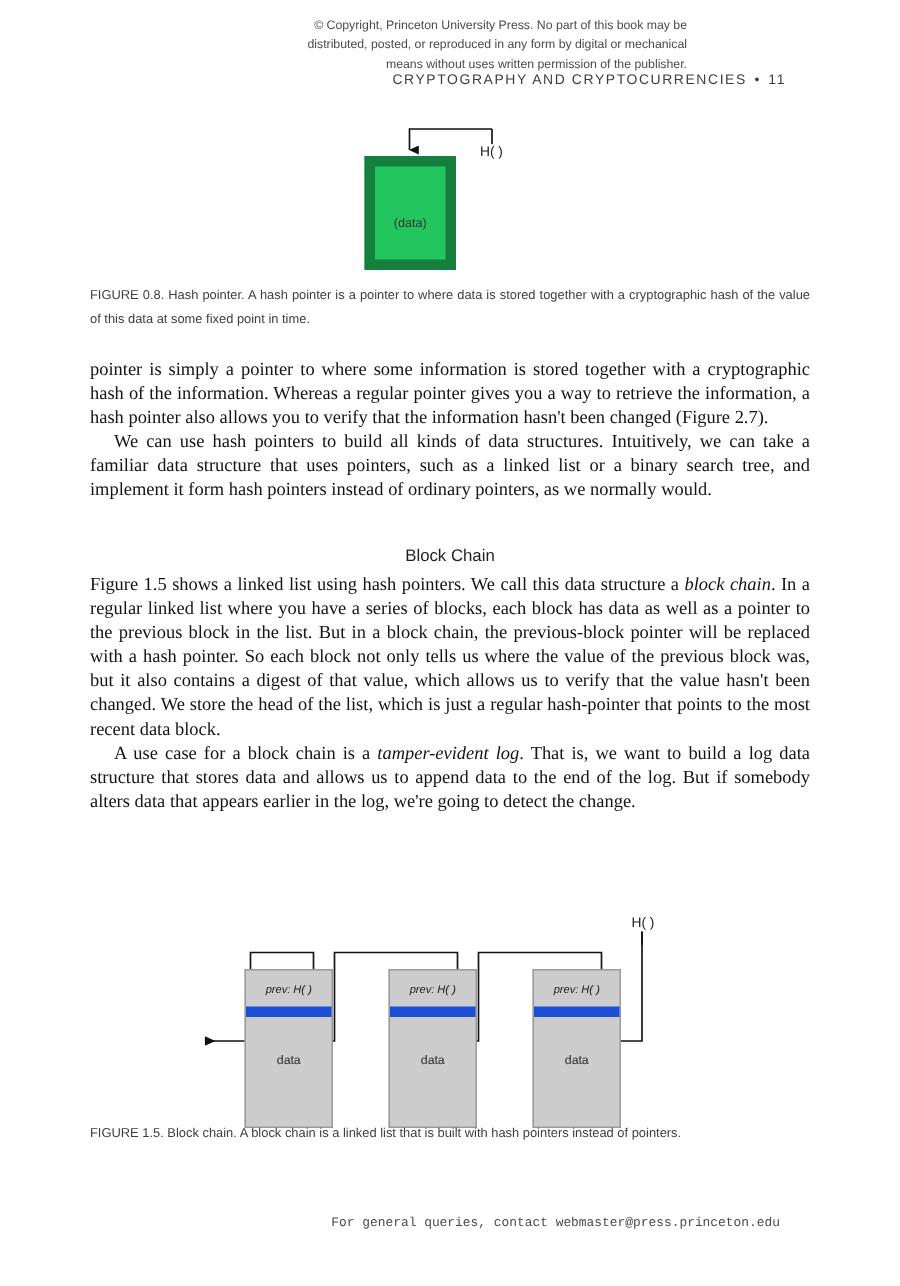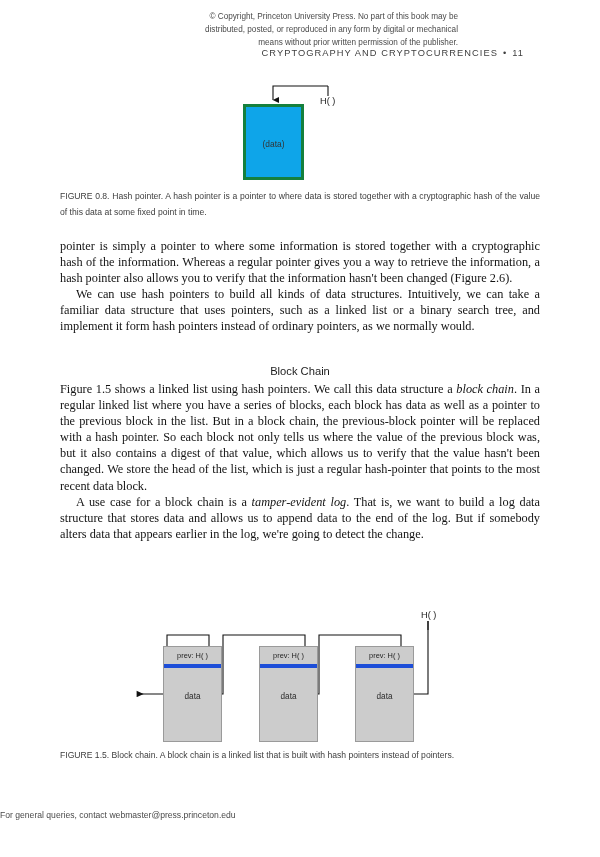--- a/index.html
+++ b/index.html
@@ -54,22 +54,22 @@
     top: 80px;
     width: 600px;
     height: 102px;
   }
   .fig14 .databox {
     position: absolute;
     left: 243px;
     top: 24px;
     width: 61px;
     height: 76px;
-    background: #0ea5e9;
-    border: 3px solid #15803d;
+    background: #22c55e;
+    border: 7px solid #15803d;
     box-sizing: border-box;
   }
   .fig14 .databox .lbl {
     position: absolute;
     left: 0;
     right: 0;
     top: 32px;
     text-align: center;
     font-family: "Liberation Sans", sans-serif;
     font-size: 8.4px;
@@ -150,30 +150,31 @@
     top: 0;
   }
   .chain-block {
     position: absolute;
     width: 59px;
     background: #cccccc;
     border: 1px solid #9a9a9a;
     box-sizing: border-box;
   }
   .chain-block .prev-cell {
-    height: 21px;
-    border-bottom: 4px solid #1d4ed8;
+    height: 31px;
+    border-bottom: 7px solid #1d4ed8;
     box-sizing: border-box;
     font-family: "Liberation Sans", sans-serif;
     font-size: 7.4px;
     color: #1d1d1d;
     display: flex;
     align-items: center;
     justify-content: center;
     white-space: nowrap;
+    font-style: italic;
   }
   .chain-block .data-cell {
     height: 73px;
     box-sizing: border-box;
     font-family: "Liberation Sans", sans-serif;
     font-size: 8.2px;
     color: #2a2a2a;
     display: flex;
     align-items: flex-start;
     justify-content: center;
@@ -191,35 +192,35 @@
 
   
   .hfn { position: relative; display: inline-block; }
 
   
   .footer {
     position: absolute;
     left: 0;
     top: 810px;
     width: 520px;
-    text-align: left;
-    font-family: Liberation Sans, sans-serif;
+    text-align: right;
+    font-family: Liberation Mono, monospace;
     font-size: 8.6px;
     color: #4a4a4a;
   }
 </style>
 </head>
 <body>
 
 <div class="page">
 
   <div class="copyright">
     <div>© Copyright, Princeton University Press. No part of this book may be</div>
     <div>distributed, posted, or reproduced in any form by digital or mechanical</div>
-    <div>means without prior written permission of the publisher.</div>
+    <div>means without uses written permission of the publisher.</div>
   </div>
 
   <div class="running-head">
     <span>CRYPTOGRAPHY AND CRYPTOCURRENCIES</span><span class="sep">•</span><span>11</span>
   </div>
 
   <div class="fig15" style="top:0;height:0;"></div>
   <div class="fig14">
     <svg width="600" height="102" viewBox="0 0 600 102">
       <defs>
@@ -238,21 +239,21 @@
     </div>
 
     <div class="hlabel">
       <span class="hfn">H(   )</span>
     </div>
   </div>
 
   <div class="figcaption c14">FIGURE 0.8. Hash pointer. A hash pointer is a pointer to where data is stored together with a cryptographic hash of the value of this data at some fixed point in time.</div>
 
   <div class="body-block blk1">
-    <p>pointer is simply a pointer to where some information is stored together with a cryptographic hash of the information. Whereas a regular pointer gives you a way to retrieve the information, a hash pointer also allows you to verify that the information hasn't been changed (Figure 2.6).</p>
+    <p>pointer is simply a pointer to where some information is stored together with a cryptographic hash of the information. Whereas a regular pointer gives you a way to retrieve the information, a hash pointer also allows you to verify that the information hasn't been changed (Figure 2.7).</p>
     <p class="indent">We can use hash pointers to build all kinds of data structures. Intuitively, we can take a familiar data structure that uses pointers, such as a linked list or a binary search tree, and implement it form hash pointers instead of ordinary pointers, as we normally would.</p>
   </div>
 
   <div class="section-heading">Block Chain</div>
 
   <div class="body-block blk2">
     <p><span>Figure 1.5 shows a linked list using hash pointers. We call this data structure a </span><em>block chain</em><span>. In a regular linked list where you have a series of blocks, each block has data as well as a pointer to the previous block in the list. But in a block chain, the previous-block pointer will be replaced with a hash pointer. So each block not only tells us where the value of the previous block was, but it also contains a digest of that value, which allows us to verify that the value hasn't been changed. We store the head of the list, which is just a regular hash-pointer that points to the most recent data block.</span></p>
     <p class="indent"><span>A use case for a block chain is a </span><em>tamper-evident log</em><span>. That is, we want to build a log data structure that stores data and allows us to append data to the end of the log. But if somebody alters data that appears earlier in the log, we're going to detect the change.</span></p>
   </div>
 

